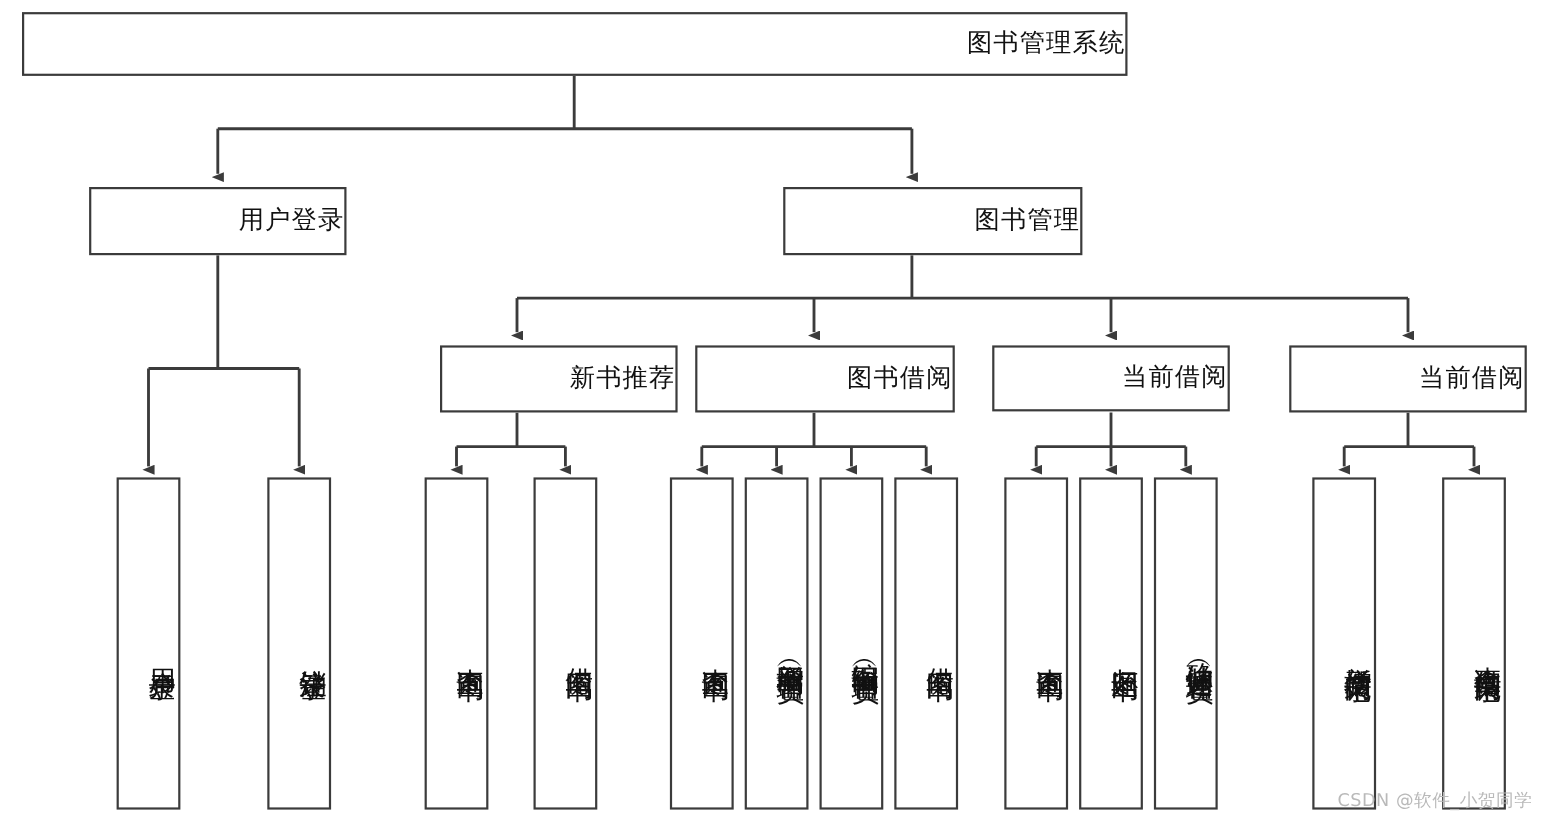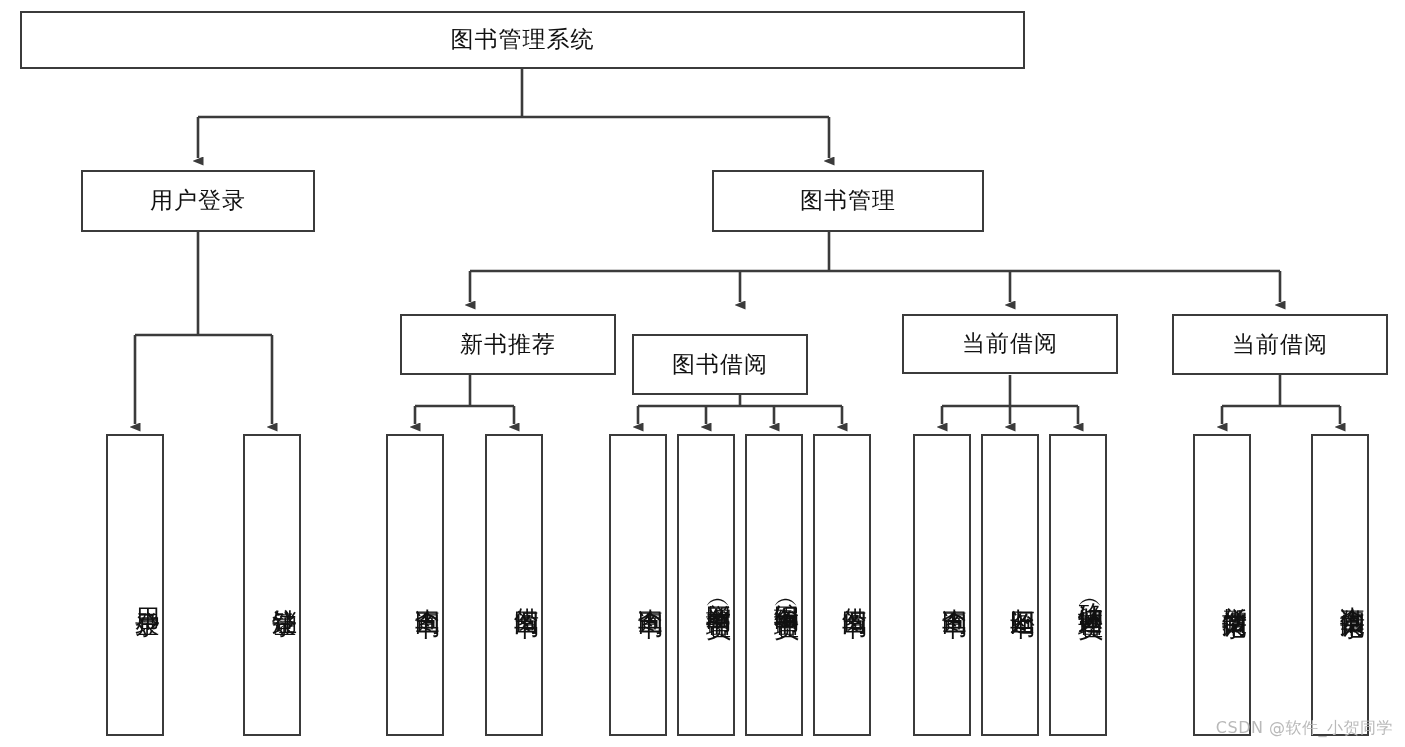--- a/index.html
+++ b/index.html
@@ -26,21 +26,21 @@
     height: 747px;
     pointer-events: none;
   }
   .node {
     position: absolute;
     box-sizing: border-box;
     background: #ffffff;
     border: 2px solid #3b3b3b;
     display: flex;
     align-items: center;
-    justify-content: center;
+    justify-content: flex-end;
     color: #111111;
     text-align: center;
     line-height: 1.18;
     z-index: 2;
   }
   .node.horiz {
     font-size: 23px;
     letter-spacing: 1px;
   }
   .node.vert {
@@ -130,21 +130,21 @@
   <div class="node horiz" style="left:81px; top:170px; width:234px; height:62px;">
     <span>用户登录</span>
   </div>
   <div class="node horiz" style="left:712px; top:170px; width:272px; height:62px;">
     <span>图书管理</span>
   </div>
 
   <div class="node horiz" style="left:362px; top:314px; width:216px; height:61px;margin-left:38px;">
     <span>新书推荐</span>
   </div>
-  <div class="node horiz" style="left:632px; top:314px; width:176px; height:61px;margin-top:20px;">
+  <div class="node horiz" style="left:632px; top:314px; width:236px; height:61px;">
     <span>图书借阅</span>
   </div>
   <div class="node horiz" style="left:902px; top:314px; width:216px; height:60px;">
     <span>当前借阅</span>
   </div>
   <div class="node horiz" style="left:1172px; top:314px; width:216px; height:61px;">
     <span>当前借阅</span>
   </div>
 
   <div class="node vert" style="left:106px; top:434px; width:58px; height:302px;">

